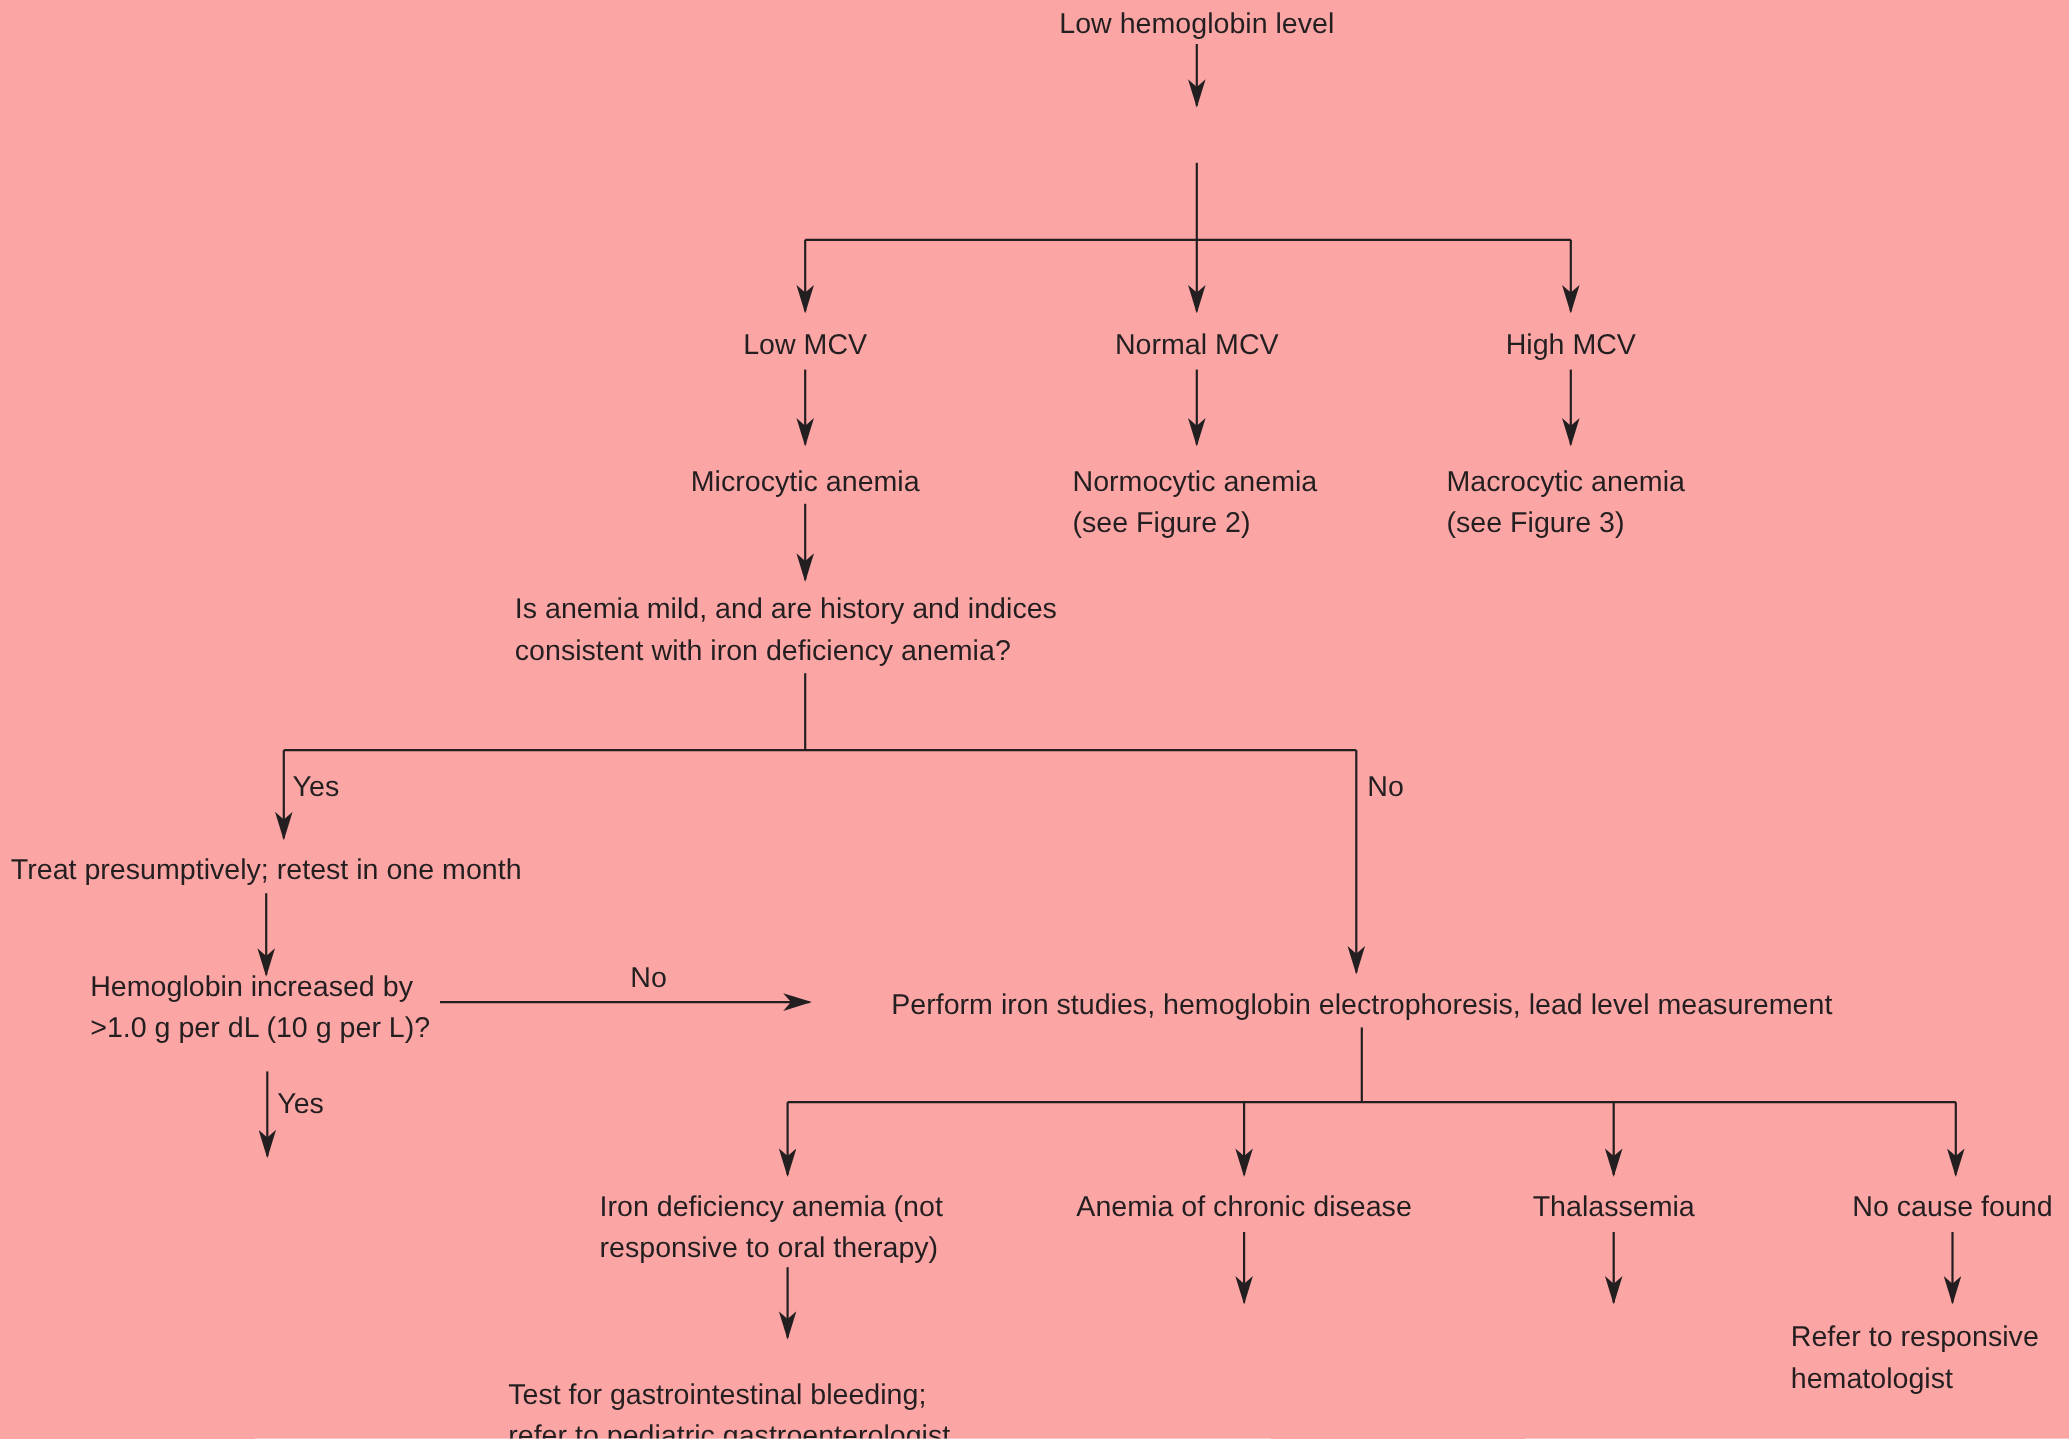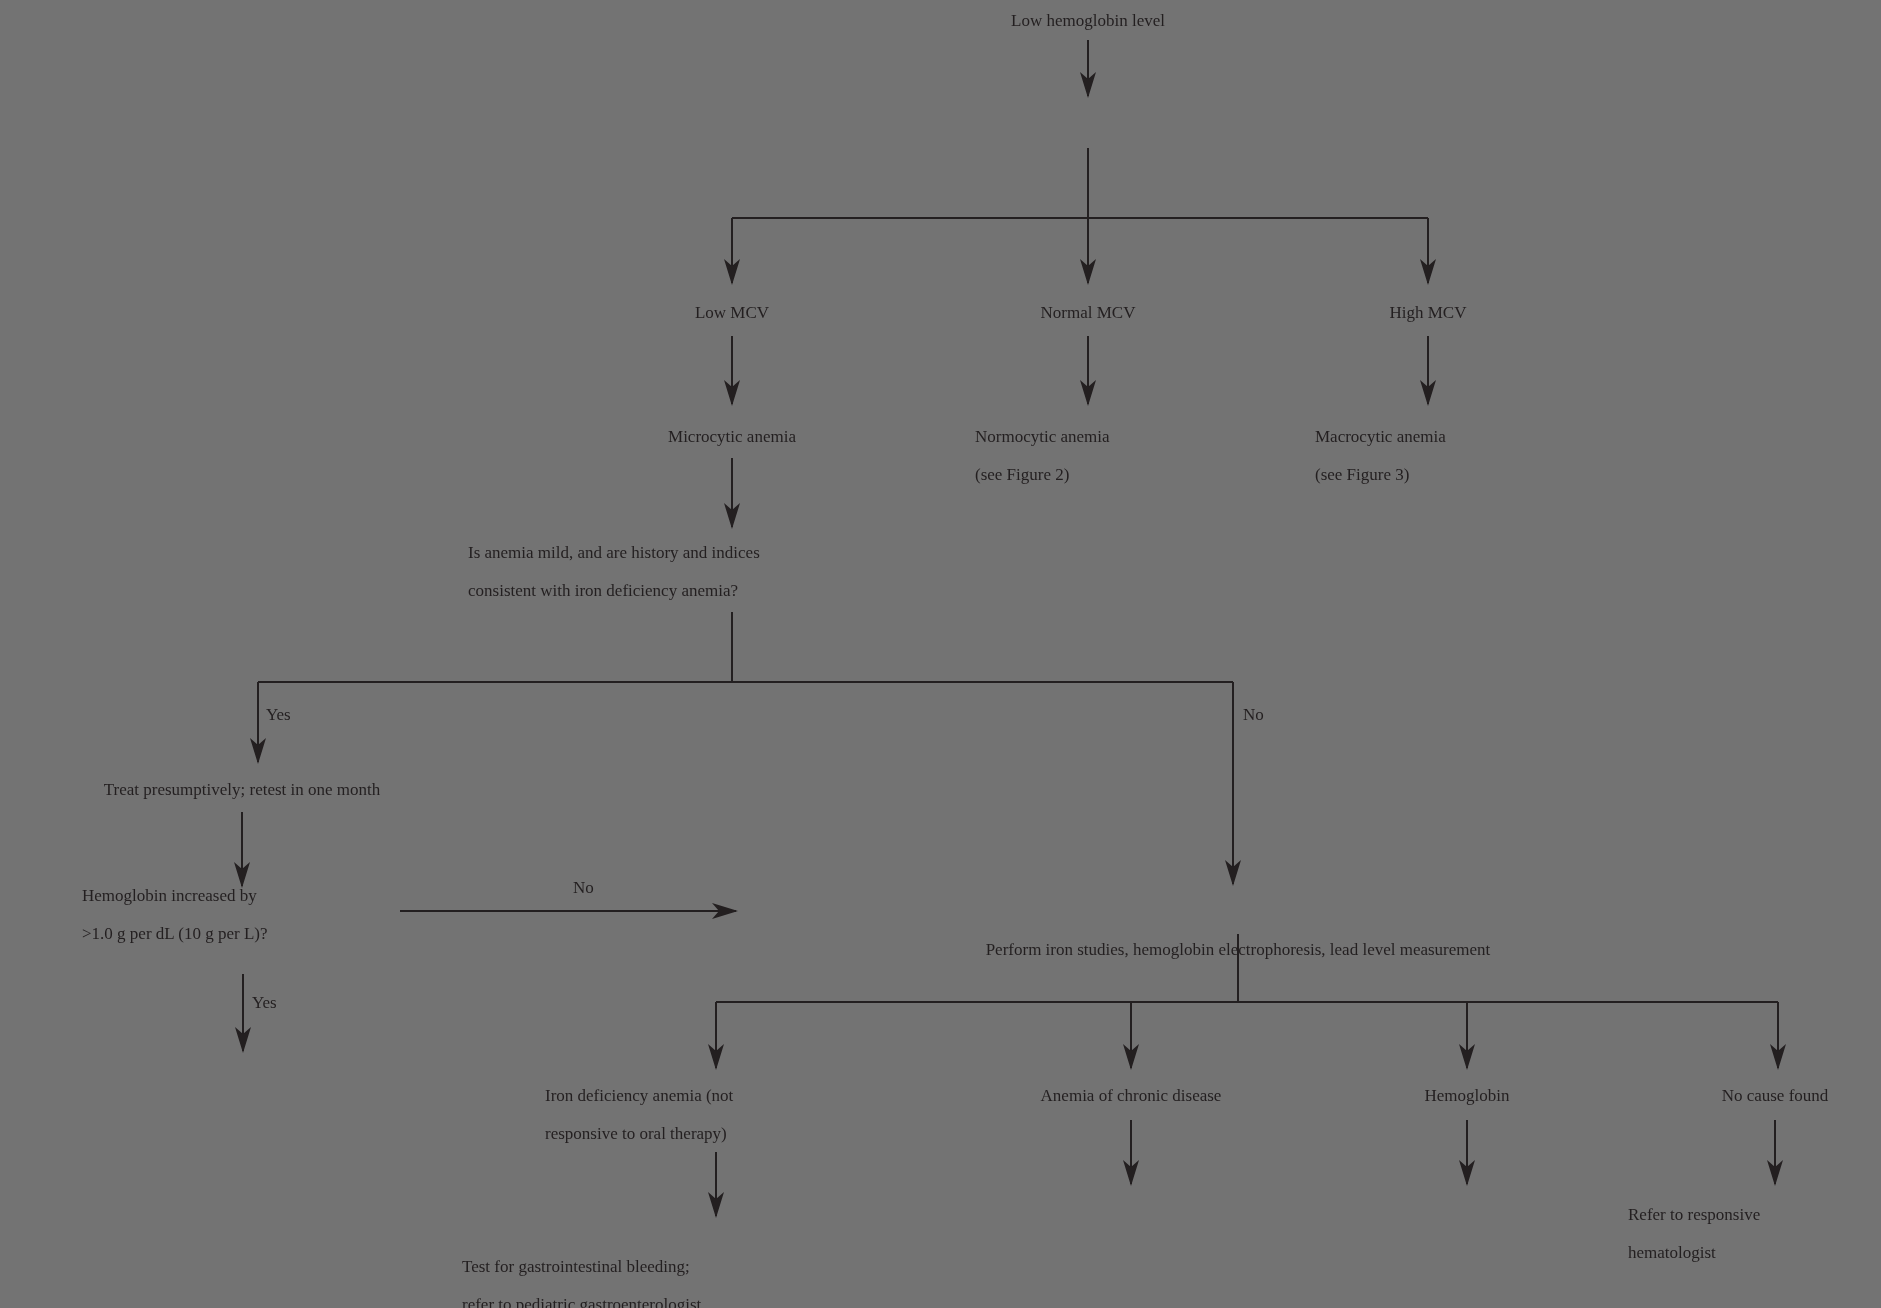--- a/index.html
+++ b/index.html
@@ -1,22 +1,22 @@
 <!DOCTYPE html>
 <html><head>
 <meta charset="utf-8">
 <style>
   html, body { margin: 0; padding: 0; background: #ffffff; }
   .canvas {
     position: relative;
     width: 1881px;
     height: 1308px;
-    background: #737373;
-    font-family: Liberation Serif, serif;
-    font-size: 17px;
+    background: #fca5a5;
+    font-family: Liberation Sans, sans-serif;
+    font-size: 26px;
     line-height: 38px;
     color: #231f20;
     overflow: hidden;
   }
   .edges {
     position: absolute;
     left: 0; top: 0;
     width: 1881px; height: 1308px;
   }
   .node {
@@ -31,21 +31,21 @@
   #n-confirm    { left: 788px;  top: 111px;  width: 600px; }
   #n-low-mcv    { left: 632px;  top: 294px;  width: 200px; }
   #n-normal-mcv { left: 963px;  top: 294px;  width: 250px; }
   #n-high-mcv   { left: 1328px; top: 294px;  width: 200px; }
   #n-microcytic { left: 607px;  top: 418px;  width: 250px; }
   #n-normocytic { left: 975px;  top: 418px; }
   #n-macrocytic { left: 1315px; top: 418px; }
   #n-question1  { left: 468px;  top: 534px; }
   #n-treat      { left: 2px;    top: 771px;  width: 480px; }
   #n-hbq        { left: 82px;   top: 877px; }
-  #n-perform    { left: 738px;  top: 894px;  width: 1000px; margin-top: 37px; }
+  #n-perform    { left: 738px;  top: 894px;  width: 1000px; }
   #n-diagnosis  { left: 57px;   top: 1064px; }
   #n-ida        { left: 545px;  top: 1077px; }
   #n-acd        { left: 961px;  top: 1077px; width: 340px; }
   #n-thal       { left: 1367px; top: 1077px; width: 200px; }
   #n-nocause    { left: 1675px; top: 1077px; width: 200px; }
   #n-gi         { left: 462px;  top: 1248px; }
   #n-tud        { left: 961px;  top: 1196px; width: 340px; }
   #n-counsel    { left: 1362px; top: 1196px; }
   #n-referhema  { left: 1628px; top: 1196px; }
 
@@ -116,21 +116,21 @@
 (see Figure 3)</div>
   <div class="node" id="n-question1">Is anemia mild, and are history and indices
 consistent with iron deficiency anemia?</div>
   <div class="node c" id="n-treat">Treat presumptively; retest in one month</div>
   <div class="node" id="n-hbq">Hemoglobin increased by
 &gt;1.0 g per dL (10 g per L)?</div>
   <div class="node c" id="n-perform">Perform iron studies, hemoglobin electrophoresis, lead level measurement</div>
   <div class="node" id="n-ida">Iron deficiency anemia (not
 responsive to oral therapy)</div>
   <div class="node c" id="n-acd">Anemia of chronic disease</div>
-  <div class="node c" id="n-thal">Hemoglobin</div>
+  <div class="node c" id="n-thal">Thalassemia</div>
   <div class="node c" id="n-nocause">No cause found</div>
   <div class="node" id="n-gi">Test for gastrointestinal bleeding;
 refer to pediatric gastroenterologist</div>
   <div class="node" id="n-referhema">Refer to responsive
 hematologist</div>
 
   <div class="lbl" id="l-yes1">Yes</div>
   <div class="lbl" id="l-no1">No</div>
   <div class="lbl" id="l-no2">No</div>
   <div class="lbl" id="l-yes2">Yes</div>

